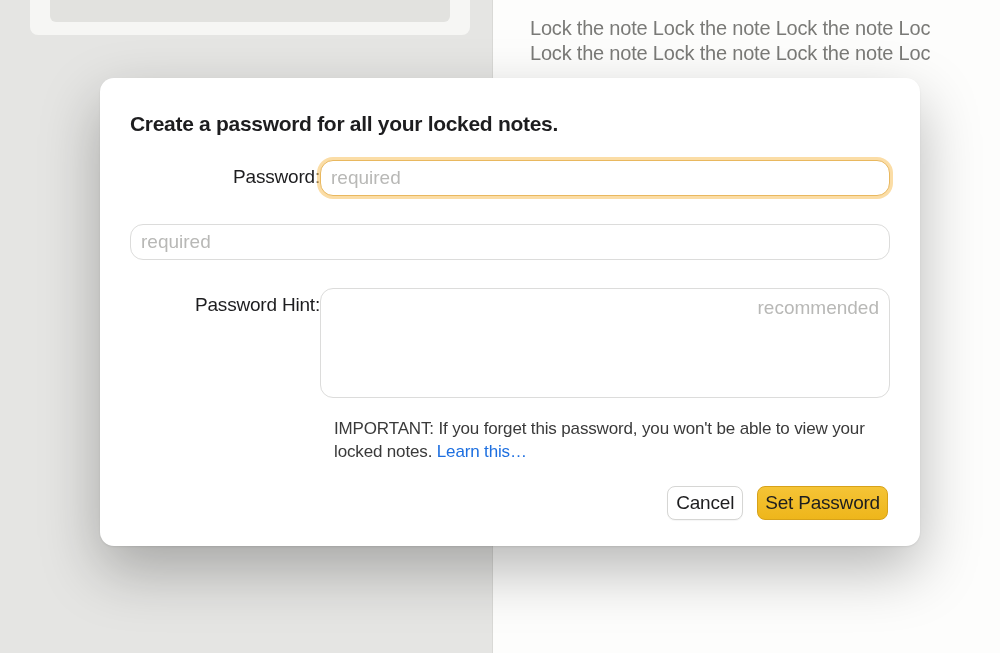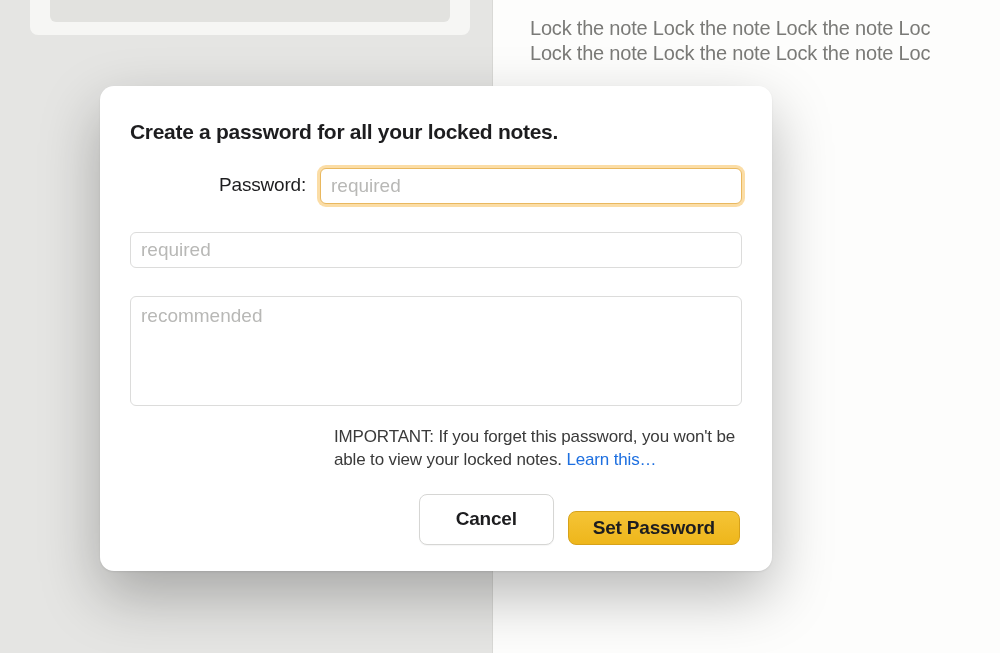--- a/index.html
+++ b/index.html
@@ -50,22 +50,22 @@
     font-size: 20px;
     line-height: 25px;
     letter-spacing: -0.2px;
     white-space: pre;
     overflow: hidden;
   }
 
   
   .modal {
     position: absolute;
-    left: 100px; top: 86px;
-    width: 672px;
+    left: 100px; top: 78px;
+    width: 820px;
     background: #fff;
     border-radius: 14px;
     box-shadow: 0 24px 60px rgba(0,0,0,0.28), 0 1px 2px rgba(0,0,0,0.08);
     padding: 26px 30px 26px 30px;
   }
   .modal-title {
     font-size: 21px;
     font-weight: 700;
     color: #1d1d1f;
     letter-spacing: -0.3px;
@@ -73,51 +73,52 @@
   }
   .form-row {
     display: flex;
     align-items: flex-start;
     margin-bottom: 28px;
   }
   .form-row.tight { margin-bottom: 20px; }
   .form-label {
     width: 190px;
     text-align: right;
-    padding-right: 14px;
+    padding-right: 0;
     padding-top: 6px;
     font-size: 19px;
     color: #1d1d1f;
     letter-spacing: -0.2px;
   }
   .form-field { flex: 1; }
 
   input.text-input, textarea.text-input {
     width: 100%;
     border: 1px solid #dcdcdb;
-    border-radius: 6px;
+    border-radius: 13px;
     padding: 6px 10px;
     font-size: 19px;
     font-family: inherit;
     color: #1d1d1f;
     background: #fff;
     outline: none;
   }
   input.text-input::placeholder,
   textarea.text-input::placeholder {
     color: #b8b8b6;
   }
   input.text-input.focused {
     border-color: #e9b85f;
     box-shadow: 0 0 0 3px rgba(247, 193, 92, 0.55);
   }
   textarea.text-input {
     height: 110px;
     resize: none;
     line-height: 1.35;
+    text-align: right;
   }
 
   .important-note {
     margin-left: 204px;
     margin-top: -4px;
     margin-bottom: 22px;
     font-size: 17px;
     color: #3a3a3a;
     line-height: 1.35;
     letter-spacing: -0.15px;
@@ -129,38 +130,36 @@
 
   .button-row {
     display: flex;
     justify-content: flex-end;
     gap: 14px;
     padding-right: 2px;
   }
   .btn {
     font-size: 19px;
     border-radius: 8px;
-    padding: 5px 36px;
+    padding: 5px 8px;
     cursor: pointer;
     letter-spacing: -0.2px;
-    font-weight: bold;
   }
   .btn-secondary {
     background: #fff;
     border: 1px solid #d6d6d4;
     color: #1d1d1f;
     box-shadow: 0 1px 1px rgba(0,0,0,0.04);
   }
   .btn-primary {
     background: linear-gradient(#f5c436, #eeb61b);
     border: 1px solid #d7a21a;
     color: #1d1d1f;
-    font-weight: 700;
-    padding: 5px 24px;
-    margin-top: 17px;
+    font-weight: 400;
+    padding: 5px 7px;
   }
 </style>
 </head>
 <body>
 
 <div class="bg">
   <div class="bg-sidebar"></div>
   <div class="bg-sidebar-row"></div>
   <div class="bg-divider"></div>
   <div class="bg-main">
@@ -179,20 +178,21 @@
     </div>
   </div>
 
   <div class="form-row">
     <div class="form-field">
       <input type="password" class="text-input" placeholder="required" style="">
     </div>
   </div>
 
   <div class="form-row tight">
+    <div class="form-label">Password Hint:</div>
     <div class="form-field">
       <textarea class="text-input" placeholder="recommended" style=""></textarea>
     </div>
   </div>
 
   <div class="important-note">
     <span>IMPORTANT: </span><span>If you forget this password, you won't be able to view your locked notes. </span><span class="link">Learn this…</span>
   </div>
 
   <div class="button-row">

